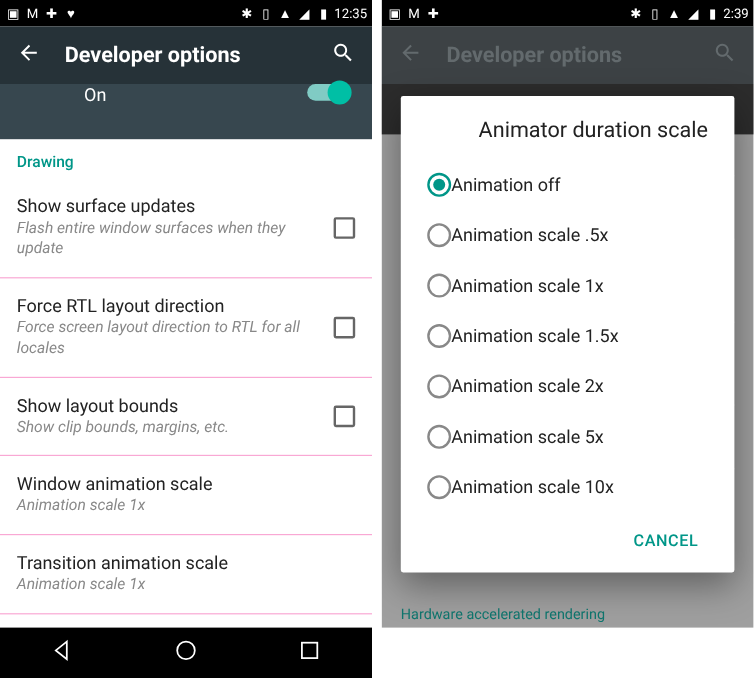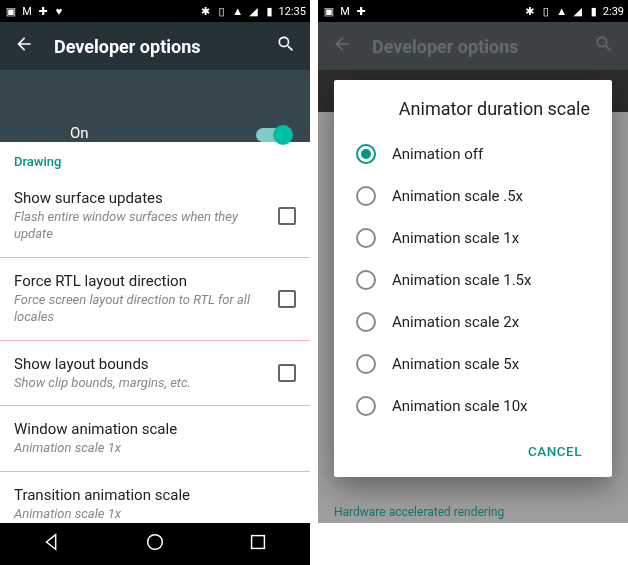--- a/index.html
+++ b/index.html
@@ -38,24 +38,24 @@
     background: #263238;
     color: #fff;
     display: flex;
     align-items: center;
     padding: 0 14px;
     gap: 20px;
   }
   .appbar-title { font-size: 18px; font-weight:700; flex:1; }
   .appbar.dim .appbar-title, .appbar.dim .back, .appbar.dim .search { color:#7a8a91; }
   .toggle-row {
-    height: 72px;
+    height: 46px;
     background: #37474F;
     display: flex;
-    align-items: flex-end;
+    align-items: flex-start;
     padding: 0 20px;
     color: #fff;
   }
   .toggle-label { font-size: 15px; margin-left:50px; }
   .switch {
     margin-left:auto;
     width: 34px; height:14px;
     background:#80cbc4;
     border-radius:7px;
     position:relative;
@@ -108,21 +108,20 @@
     background:#fff;
     border-radius:2px;
     box-shadow:0 10px 30px rgba(0,0,0,0.4);
     padding: 18px 22px 8px;
     text-align: right;
   }
   .dialog-title { font-size:18px; color:#222; margin-bottom:14px; }
   .radio-row {
     display:flex; align-items:center;
     padding:11px 0;
-    gap:16px;
   }
   .radio {
     width:20px; height:20px;
     border:2px solid #888;
     border-radius:50%;
     position:relative;
     flex-shrink:0;
   }
   .radio.selected { border-color:#009688; }
   .radio.selected::after {

